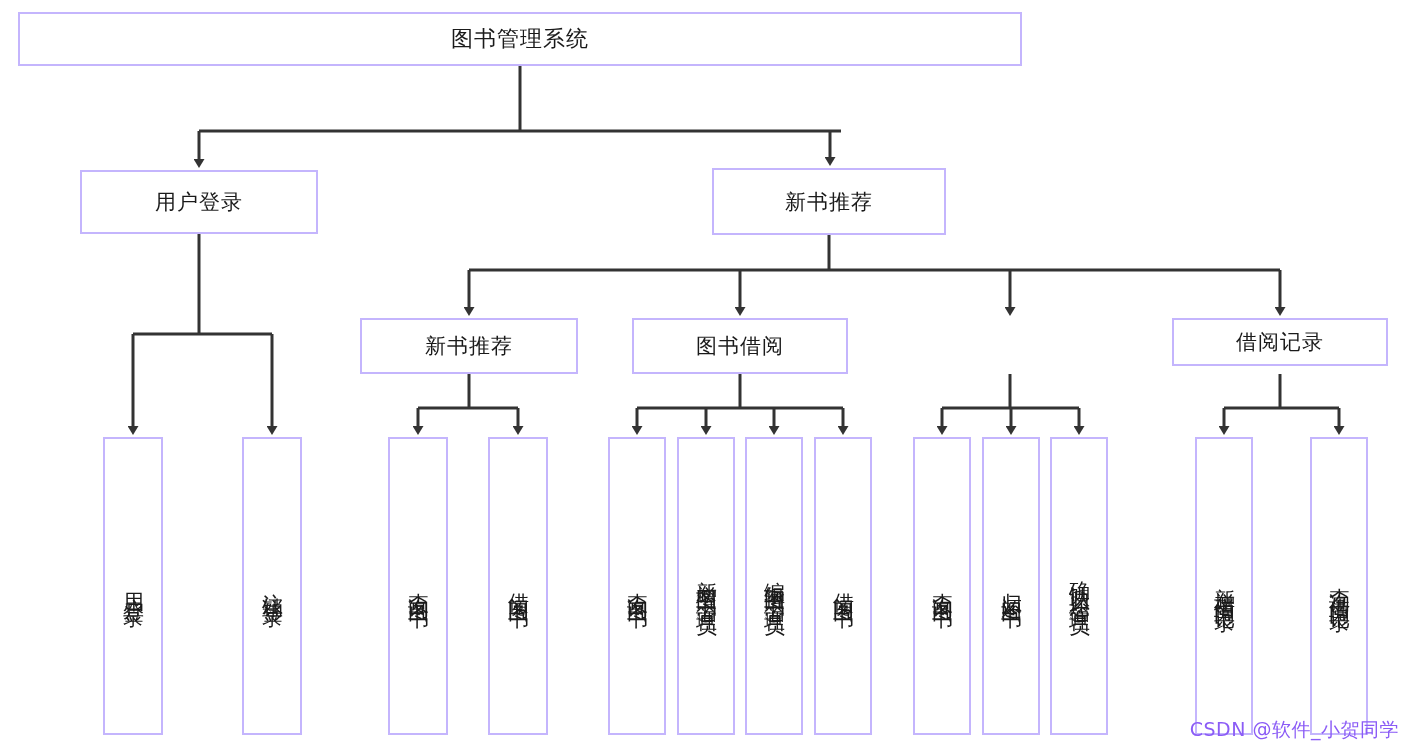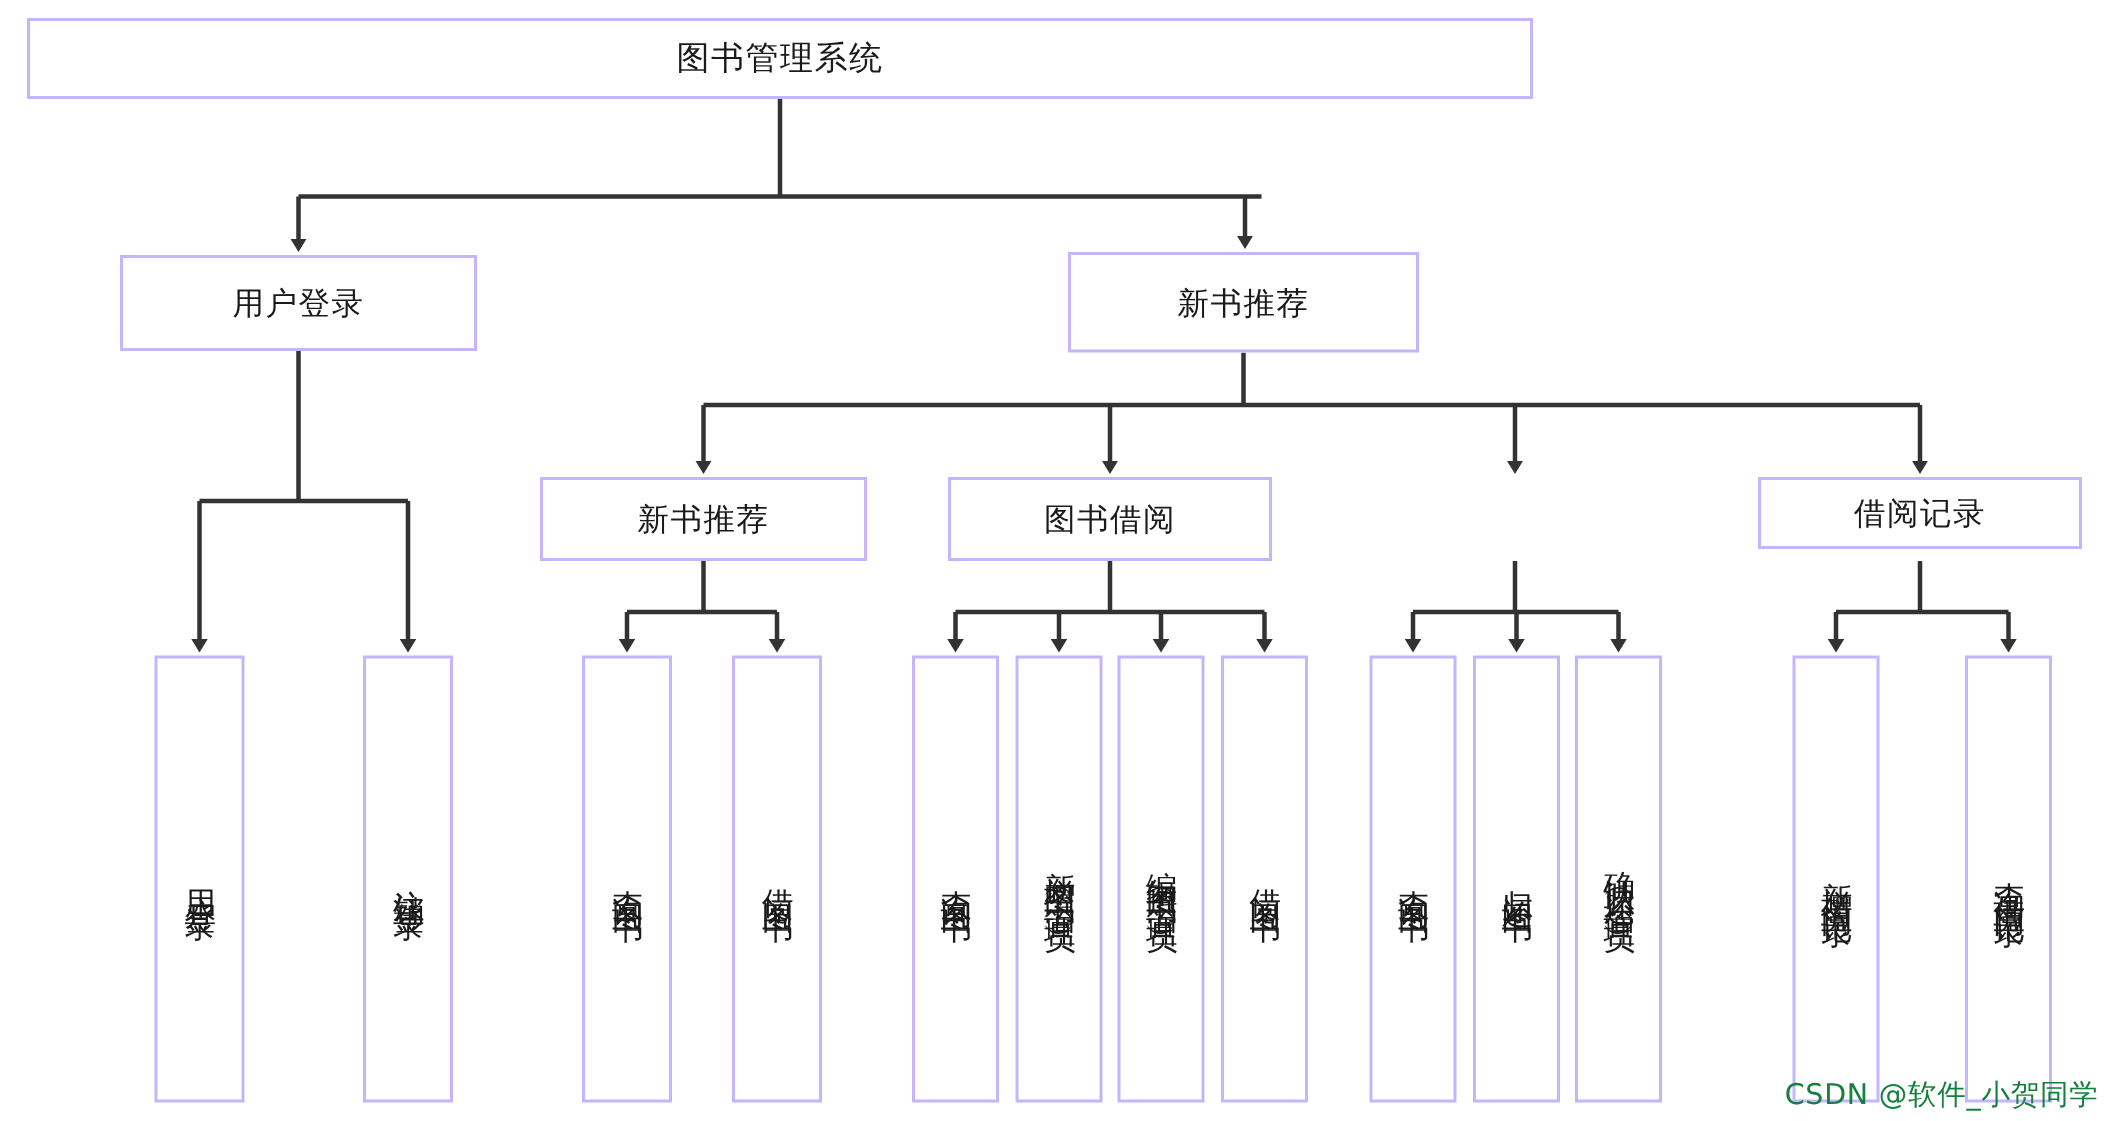--- a/index.html
+++ b/index.html
@@ -52,21 +52,21 @@
     line-height: 1;
     white-space: nowrap;
     padding-top: 2px;
     padding-bottom: 2px;
   }
   .watermark {
     position: absolute;
     right: 6px;
     bottom: 4px;
     font-size: 19px;
-    color: #15803d;
+    color: #8b5cf6;
     letter-spacing: 0.5px;
     white-space: nowrap;
     z-index: 5;
   }
 </style>
 </head>
 <body>
 
 <div id="canvas">
 

